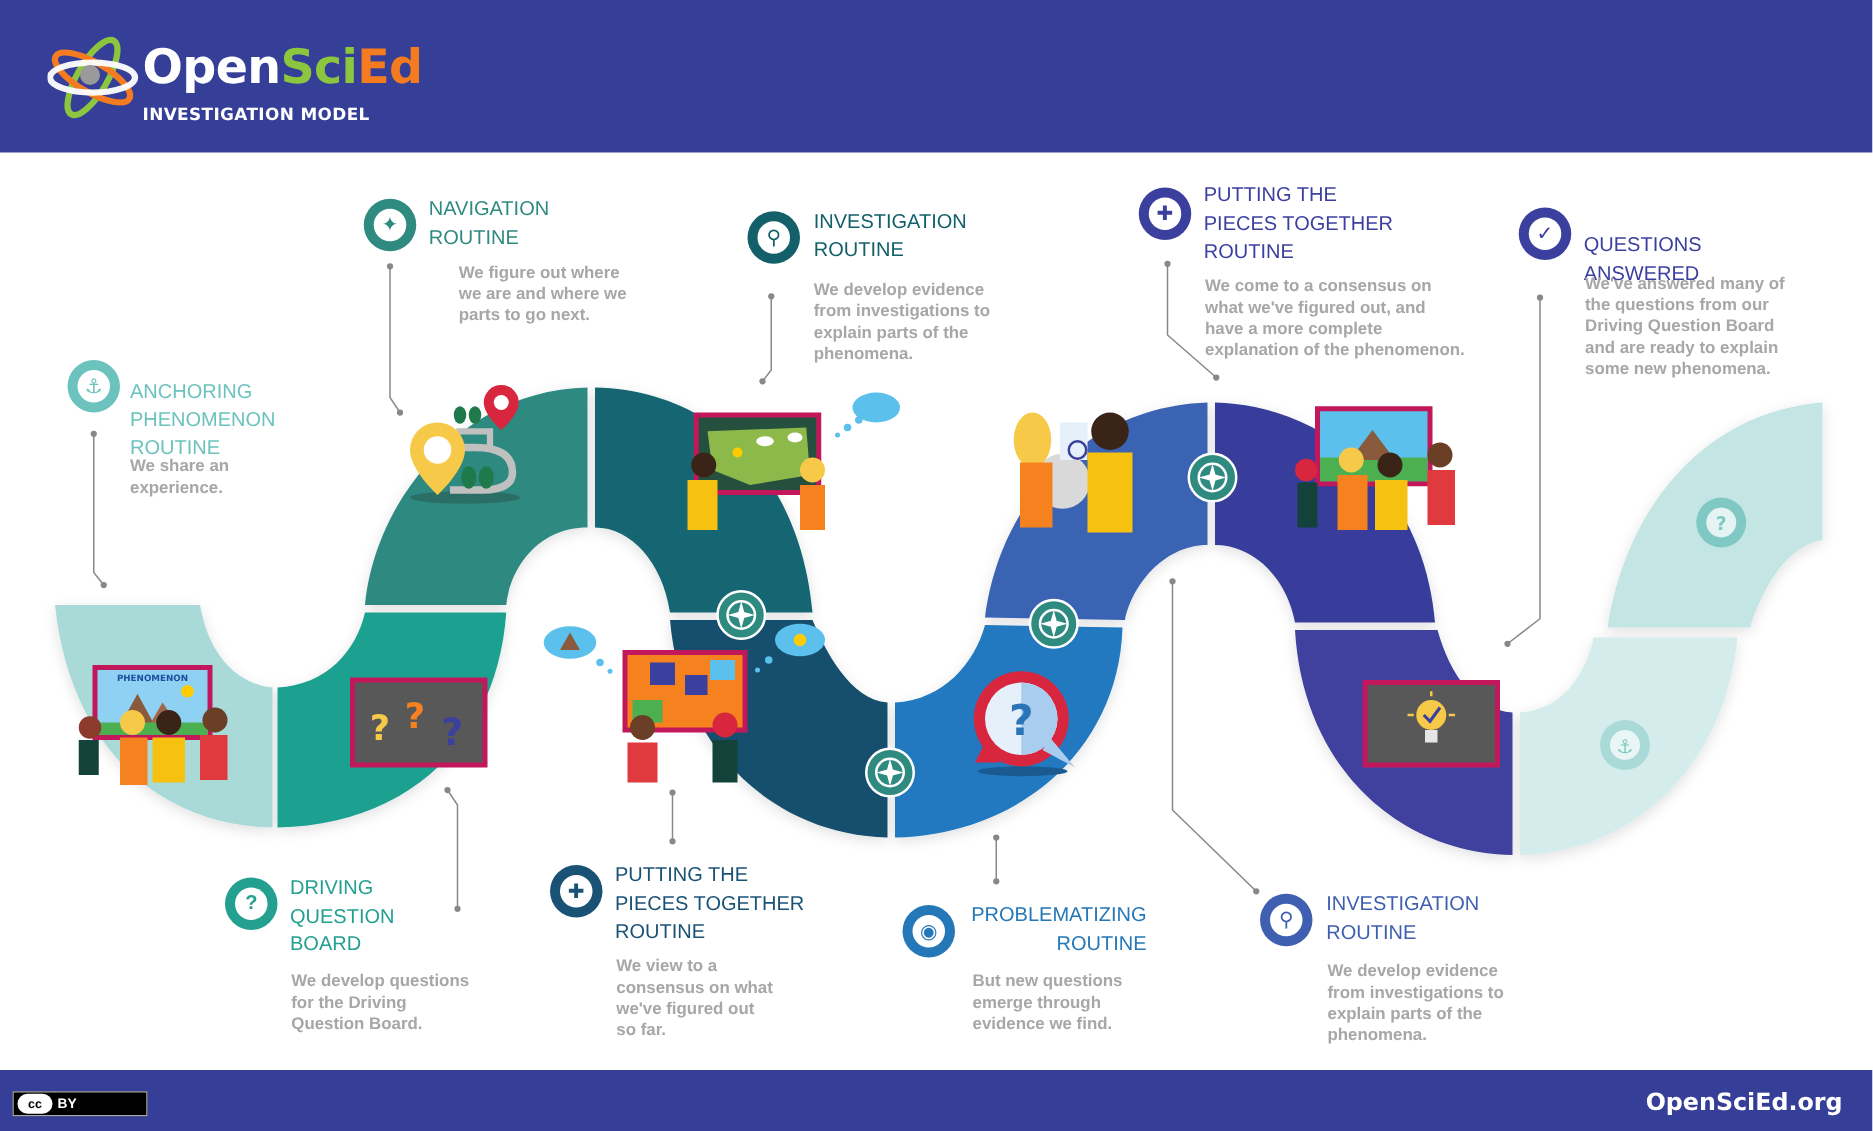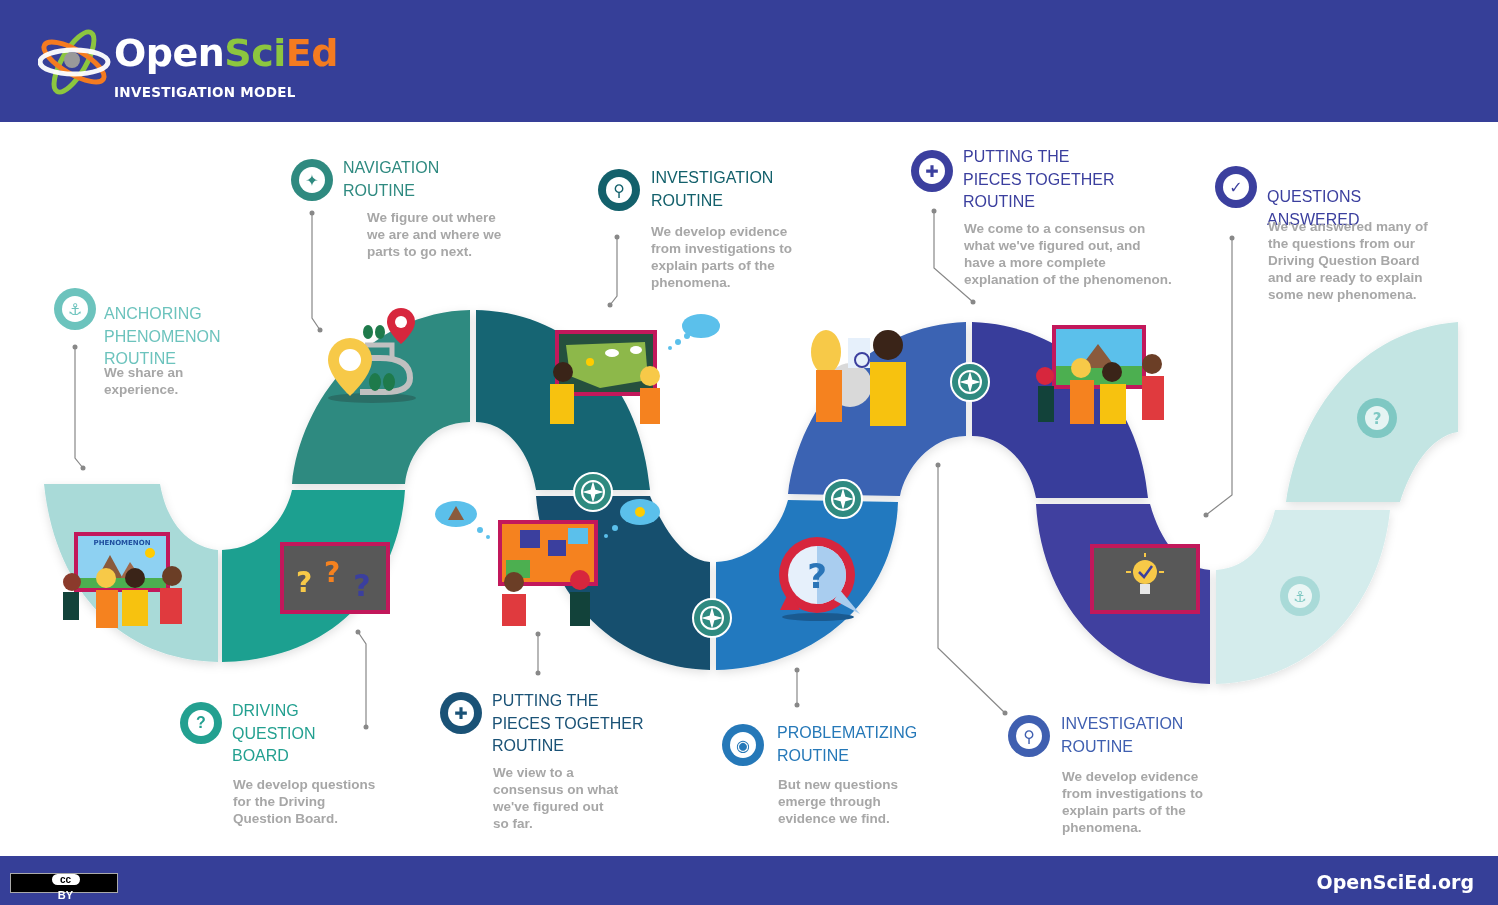--- a/index.html
+++ b/index.html
@@ -6,21 +6,21 @@
   html, body { width: 1498px; height: 905px; overflow: hidden; background: #ffffff; font-family: "Liberation Sans", "DejaVu Sans", sans-serif; }
   .page { position: relative; width: 1498px; height: 905px; }
   .header { position: absolute; left: 0; top: 0; width: 1498px; height: 122px; background: #363f98; }
   .logo { position: absolute; left: 38px; top: 22px; width: 270px; height: 80px; }
   .logo-word { position: absolute; left: 76px; top: 12px; font-weight: bold; font-size: 38px; letter-spacing: -0.5px; line-height: 1; font-family: "DejaVu Sans", sans-serif; }
   .logo-word .open { color: #ffffff; }
   .logo-word .sci { color: #8cc63f; }
   .logo-word .ed { color: #f47b20; }
   .logo-sub { position: absolute; left: 76px; top: 62px; color: #ffffff; font-weight: bold; font-size: 13.5px; letter-spacing: 0.3px; font-family: "DejaVu Sans", sans-serif; }
   .footer { position: absolute; left: 0; top: 856px; width: 1498px; height: 49px; background: #363f98; }
-  .cc-badge { position: absolute; left: 10px; top: 17px; width: 108px; height: 20px; background: #000; border: 1px solid #aaa; display: flex; align-items: center; padding-left: 3px; gap: 4px; flex-direction: column; }
+  .cc-badge { position: absolute; left: 10px; top: 17px; width: 108px; height: 20px; background: #000; border: 1px solid #aaa; display: flex; align-items: center; padding-left: 3px; gap: 4px; }
   .cc-badge .cc { width: 28px; height: 16px; background: #fff; border-radius: 8px; color: #000; font-size: 10px; font-weight: bold; display:flex; align-items:center; justify-content:center; }
   .cc-badge .by { color: #fff; font-size: 11px; font-weight: bold; }
   .license { position: absolute; left: 132px; top: 13px; color: #fff; font-size: 12px; font-weight: bold; line-height: 14px; font-family: "DejaVu Sans", sans-serif; letter-spacing: -0.2px; }
   .site { position: absolute; right: 24px; top: 15px; color: #fff; font-size: 19px; font-weight: bold; font-family: "DejaVu Sans", sans-serif; }
   svg.path { position: absolute; left: 0; top: 0; }
   .step { position: absolute; }
   .step .badge { position: absolute; width: 42px; height: 42px; border-radius: 50%; display: flex; align-items: center; justify-content: center; }
   .step .badge .inner { width: 26px; height: 26px; border-radius: 50%; background: #fff; display:flex; align-items:center; justify-content:center; font-weight: bold; font-size: 16px; }
   .step .title { position: absolute; font-size: 16px; line-height: 22.5px; font-family: "Liberation Sans", sans-serif; white-space: nowrap; }
   .step .desc { position: absolute; font-size: 13.5px; line-height: 17px; color: #a7a7a7; font-weight: bold; font-family: "Liberation Sans", sans-serif; }
@@ -376,21 +376,21 @@
       <span>consensus on what</span>
       <span>we've figured out</span>
       <span>so far.</span>
     </div>
   </div>
 
   <div class="step" style="left:722px;top:722px;">
     <div class="badge" style="left:0;top:2px;background:#2578b8;">
         <div class="inner" style="color:#2578b8;">◉</div>
       </div>
-    <div class="title" style="left:55px;top:0;color:#2578b8;">
+    <div class="title" style="left:55px;top:0;color:#2578b8;text-align:right;">
       <div>PROBLEMATIZING</div>
       <div>ROUTINE</div>
     </div>
     <div class="desc" style="left:56px;top:54px;">
       <span>But new questions</span>
       <span>emerge through</span>
       <span>evidence we find.</span>
     </div>
   </div>
 

